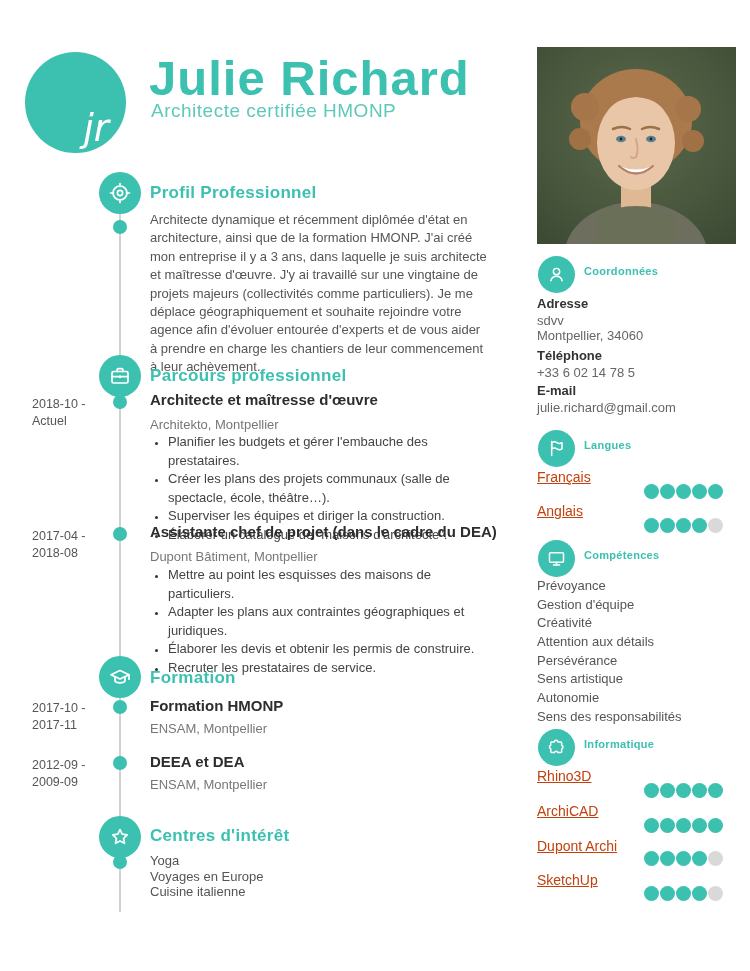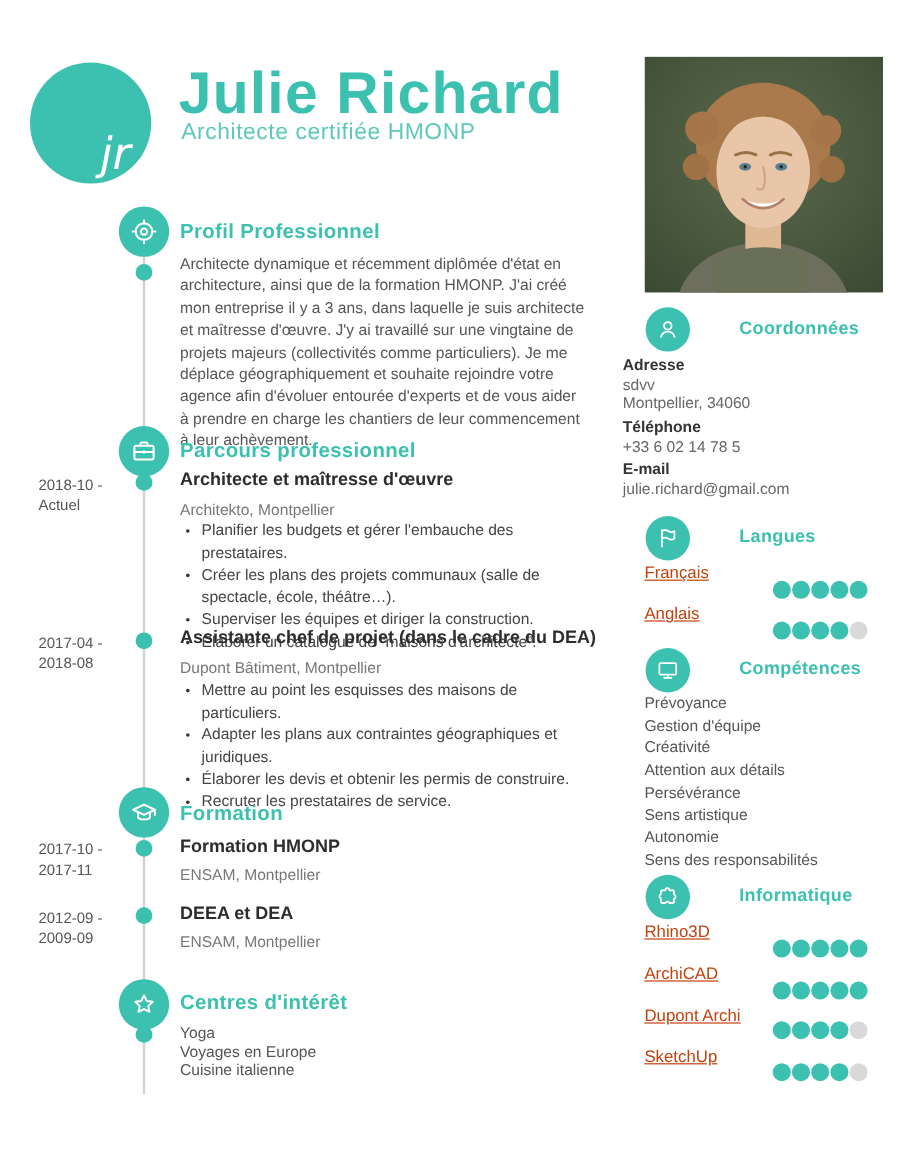--- a/index.html
+++ b/index.html
@@ -56,23 +56,23 @@
     line-height:18.5px;list-style:disc;padding-left:13px;}
   .bullets li::marker{color:#333;font-size:11px;}
   .interests{position:absolute;left:150px;top:853px;font-size:13px;color:#555;line-height:15.5px;}
   
   .sb-icon{
     position:absolute;left:538px;width:37px;height:37px;border-radius:50%;
     background:var(--accent);display:flex;align-items:center;justify-content:center;
   }
   .sb-icon svg{width:21px;height:21px;stroke:#fff;fill:none;stroke-width:1.7;
     stroke-linecap:round;stroke-linejoin:round;}
-  .sb-title{position:absolute;left:584px;font-size:15px;font-weight:bold;color:var(--accent);
-    letter-spacing:.3px;margin-left:32px;}
-  .sb-group{position:absolute;left:519px;width:198px;}
+  .sb-title{position:absolute;left:584px;font-size:11px;font-weight:bold;color:var(--accent);
+    letter-spacing:.3px;}
+  .sb-group{position:absolute;left:537px;width:198px;}
   .sb-label{font-size:13px;font-weight:bold;color:#333;margin-bottom:3px;}
   .sb-value{font-size:13px;color:#666;line-height:14.5px;}
   .skill-label{position:absolute;left:537px;font-size:14px;color:#c2410c;text-decoration:underline;}
   .dots{position:absolute;left:644px;display:flex;gap:1px;}
   .dots .dot{width:15px;height:15px;border-radius:50%;background:var(--dot-empty);}
   .dots .dot.filled{background:var(--accent);}
   .comp-list{position:absolute;left:537px;top:578px;width:198px;font-size:13px;color:#555;}
   .comp-list div{height:18.7px;}
 </style>
 </head>

